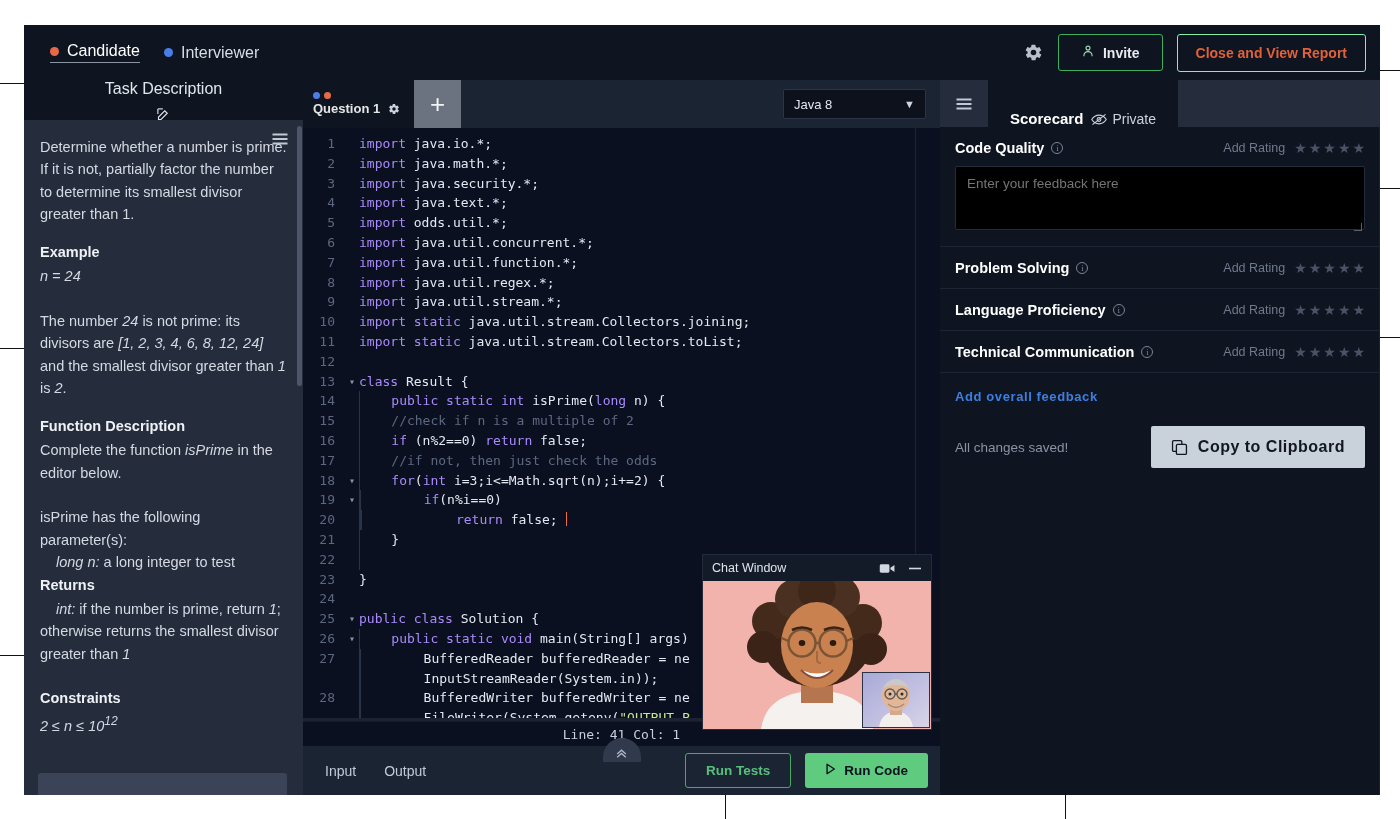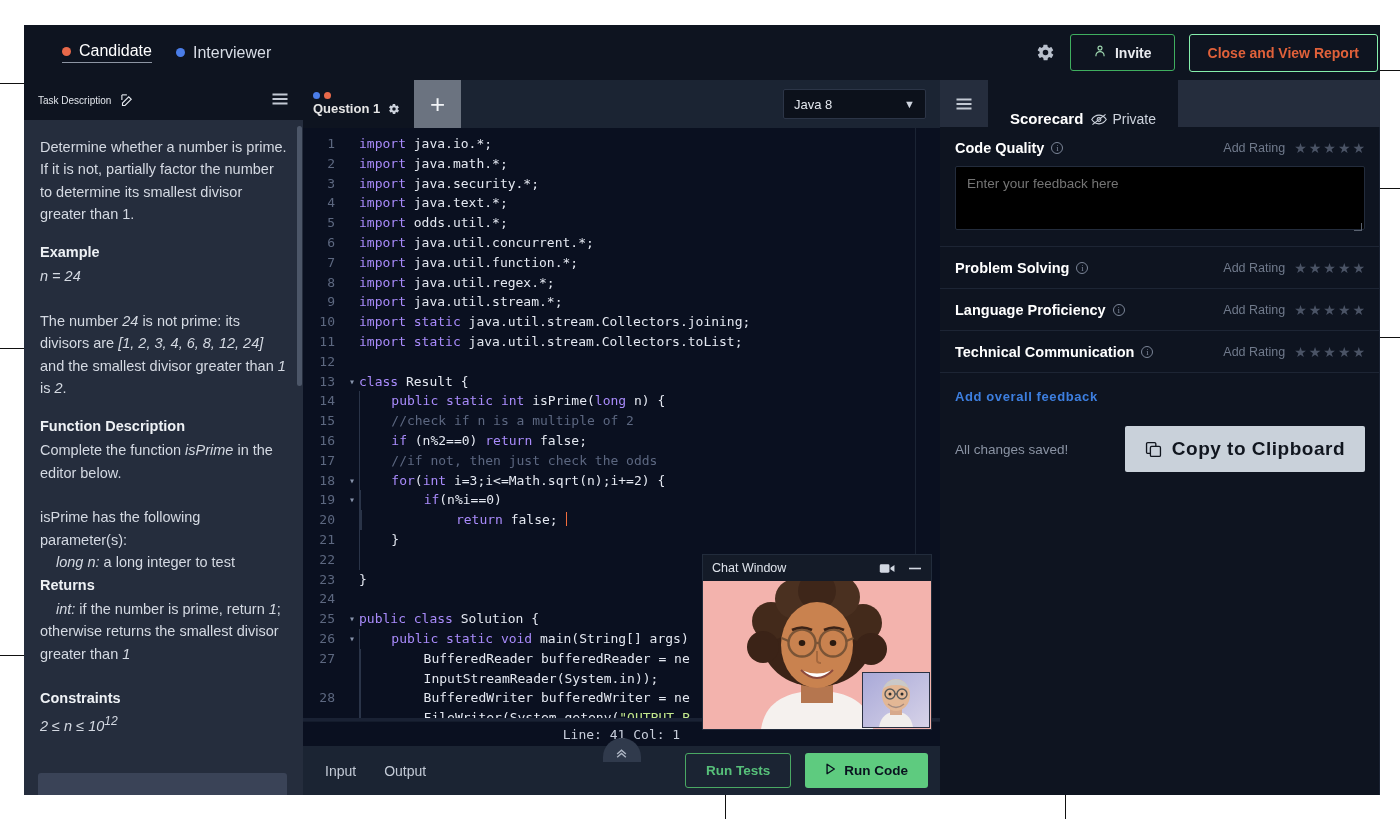--- a/index.html
+++ b/index.html
@@ -20,21 +20,21 @@
     position: absolute;
     left: 24px; top: 25px;
     width: 1356px; height: 770px;
     background: #0e1420;
     overflow: hidden;
     z-index: 2;
   }
 
   
   .topbar {
-    position: absolute; left: 16px; top: 0; width: 100%; height: 55px;
+    position: absolute; left: 4px; top: 0; width: 100%; height: 55px;
     background: #0e1420;
     display: flex; align-items: center;
   }
   .role-tabs { display: flex; align-items: center; gap: 24px; margin-left: 22px; }
   .role { display: flex; align-items: center; gap: 8px; font-size: 16px; color: #d8dde6; }
   .role.active { color: #ffffff; border-bottom: 1px solid #8d95a3; padding-bottom: 2px; }
   .dot { width: 9px; height: 9px; border-radius: 50%; display: inline-block; }
 
   .topbar-right { margin-left: auto; display: flex; align-items: center; gap: 14px; margin-right: 18px; }
   .gear {
@@ -53,21 +53,21 @@
     font-family: "Liberation Sans", sans-serif;
   }
 
   
   .main { position: absolute; left: 0; top: 55px; right: 0; bottom: 0; display: flex; }
 
   
   .leftpane { width: 279px; background: #252d3d; display: flex; flex-direction: column; flex: none; position: relative; }
   .left-head {
     height: 40px; background: #0e1420; display: flex; align-items: center;
-    padding: 0 14px; color: #e2e6ec; font-size: 10px; gap: 9px;
+    padding: 0 14px; color: #e2e6ec; font-size: 16px; gap: 9px; flex-direction: column;
   }
   .hamburger { margin-left: auto; color: #c3c9d4; font-size: 18px; line-height: 1; cursor: pointer; }
   .left-body {
     flex: 1; overflow: hidden; padding: 16px 16px 0 16px;
     color: #d4d9e2; font-size: 14.5px; line-height: 1.55;
   }
   .left-body p { margin-bottom: 15px; }
   .left-body h4 { font-size: 14.5px; color: #eef1f5; margin-bottom: 2px; }
   .left-body .ital { font-style: italic; }
   .left-body .indent { padding-left: 16px; }
@@ -208,21 +208,21 @@
   .resize-grip {
     position: absolute; right: 3px; bottom: 3px; width: 8px; height: 8px;
     border-right: 1px solid #59616f; border-bottom: 1px solid #59616f;
     transform: rotate(0deg); pointer-events: none;
   }
   .overall-link { color: #3d7fe0; font-size: 13px; font-weight: bold; padding: 16px 15px 0 15px; cursor: pointer; letter-spacing: .6px; }
   .save-row { display: flex; align-items: center; padding: 22px 15px 0 15px; }
   .saved-text { color: #8a93a3; font-size: 13.5px; }
   .btn-clip {
     margin-left: auto; background: #c9d1da; color: #11161f; border: none;
-    font-size: 19px; font-weight: bold; padding: 12px 20px; border-radius: 2px;
+    font-size: 16px; font-weight: bold; padding: 12px 20px; border-radius: 2px;
     display: flex; align-items: center; gap: 10px; cursor: pointer; letter-spacing: .5px;
     font-family: "Liberation Sans", sans-serif;
   }
   .right-edge-strip { position: absolute; right: 0; top: 47px; bottom: 0; width: 1px; background: #1a2232; }
 </style>
 </head>
 <body>
 
 <div class="guide guide-h" style="left:0;  top:83px;  width:25px;"></div>
 <div class="guide guide-h" style="left:0;  top:348px; width:25px;"></div>

